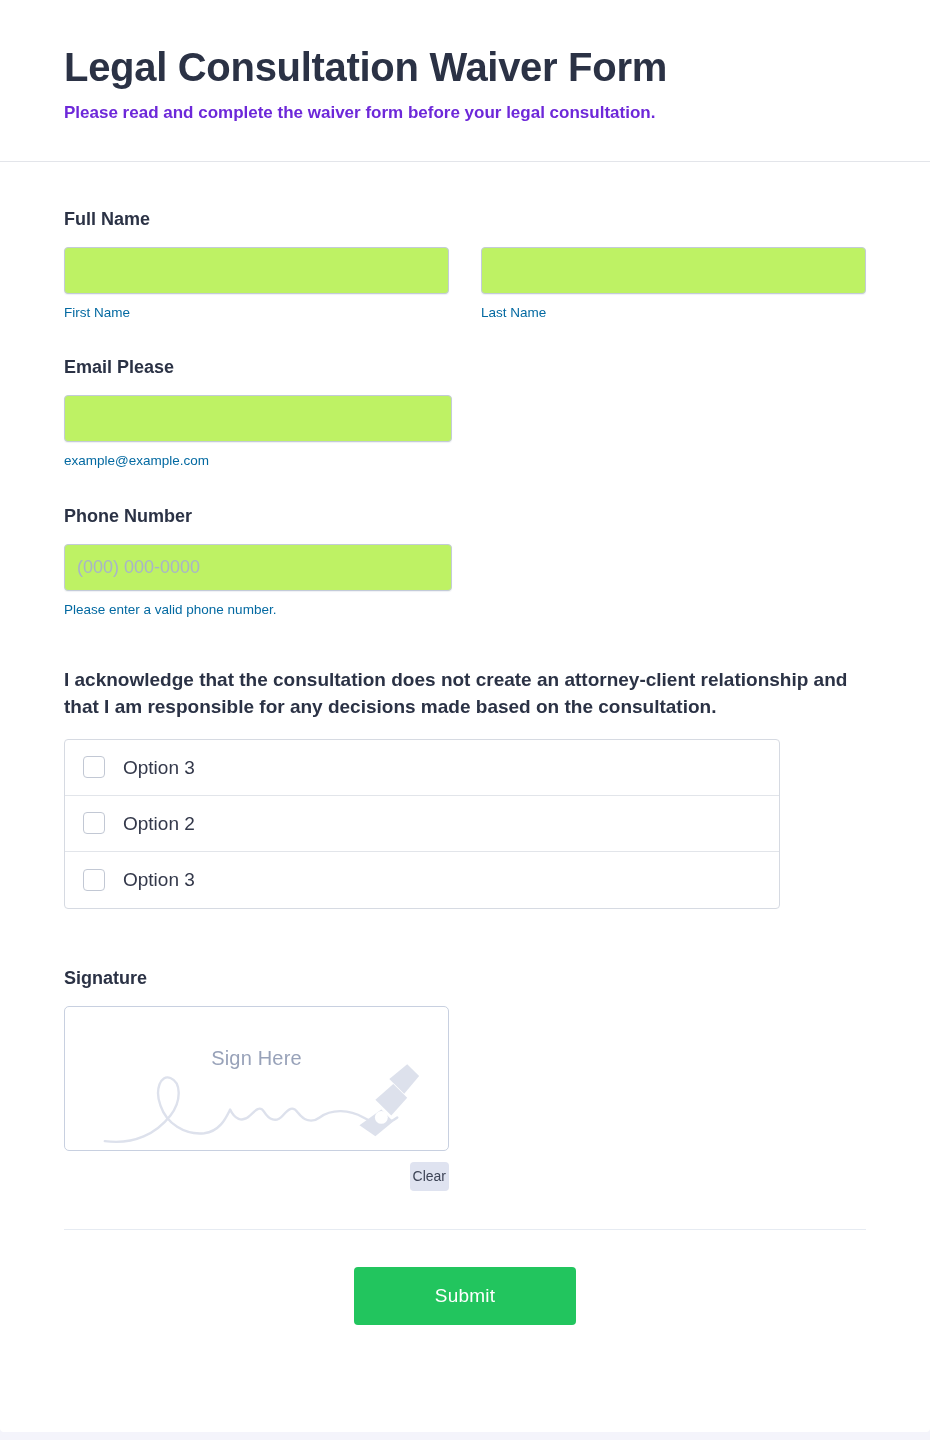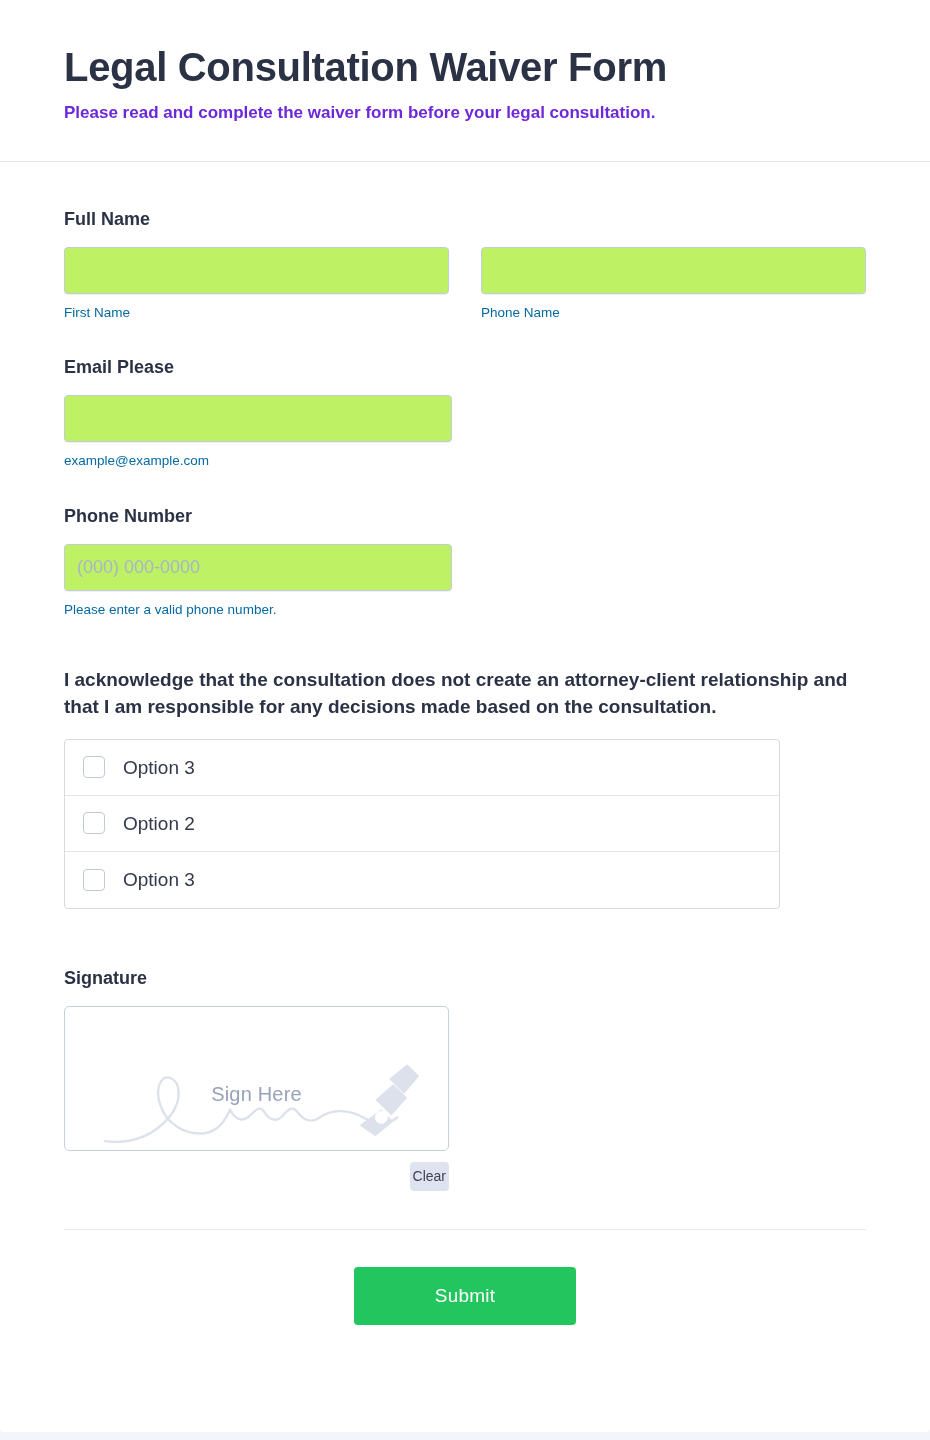--- a/index.html
+++ b/index.html
@@ -166,21 +166,20 @@
   .sign-here-text {
     position: absolute;
     left: 0;
     right: 0;
     top: 40px;
     text-align: center;
     font-size: 20px;
     color: #98a2b9;
     letter-spacing: 0.2px;
     pointer-events: none;
-    margin-top: 36px;
   }
   .clear-row {
     width: 385px;
     display: flex;
     justify-content: flex-end;
     margin-top: 11px;
   }
   .clear-button {
     background: #dfe3f0;
     border: none;
@@ -233,21 +232,21 @@
 
     <div class="field-block">
       <div class="field-label">Full Name</div>
       <div class="input-row">
         <div class="input-col">
           <input class="text-input" type="text" placeholder="" style="">
           <div class="sublabel">First Name</div>
         </div>
         <div class="input-col">
           <input class="text-input" type="text" placeholder="" style="">
-          <div class="sublabel">Phone Name</div>
+          <div class="sublabel">Last Name</div>
         </div>
       </div>
     </div>
 
     <div class="field-block" style="margin-bottom:36px;">
       <div class="field-label">Email Please</div>
       <div class="input-col email">
         <input class="text-input" type="email" placeholder="" style="">
         <div class="sublabel">example@example.com</div>
       </div>

